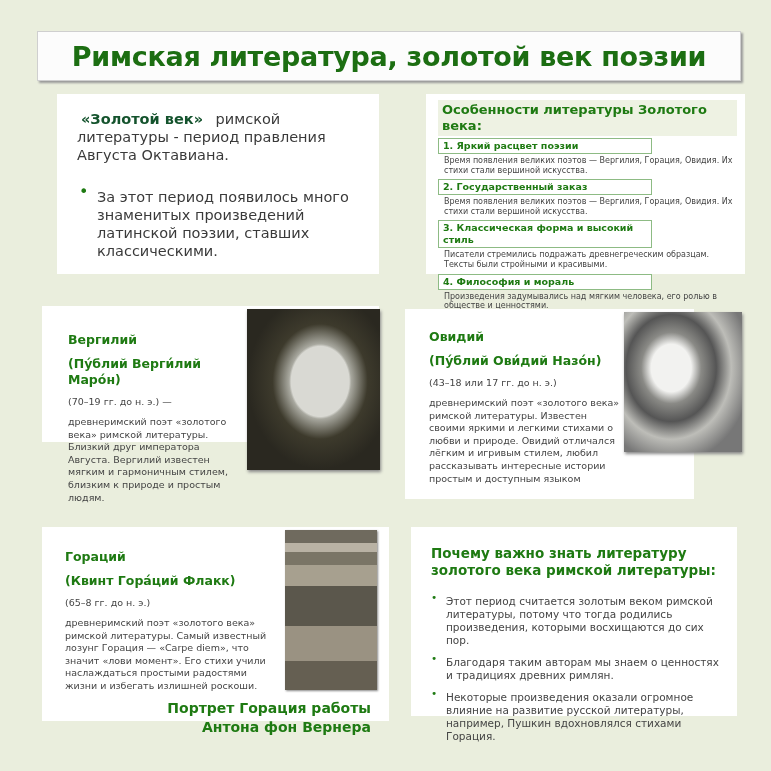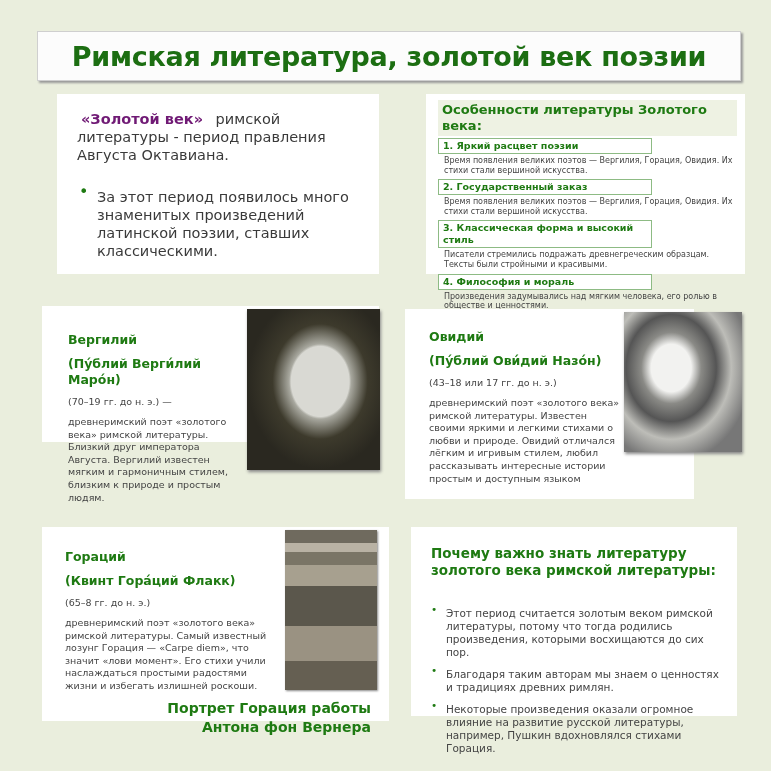--- a/index.html
+++ b/index.html
@@ -8,21 +8,21 @@
   .title-bar {
     position: absolute; left: 33px; top: 27px; width: 704px; height: 50px;
     background: #fcfcfc; border: 1px solid #cfcfcf;
     box-shadow: 2px 2px 2px #9a9a9a;
     display: flex; align-items: center; justify-content: center;
   }
   .title-bar h1 { font-size: 27px; font-weight: bold; color: #1c6e12; letter-spacing: -0.3px; }
   .panel { position: absolute; background: #ffffff; }
   #p1 { left: 53px; top: 90px; width: 322px; height: 180px; padding: 12px 14px 0 16px; }
   #p1 .lead { font-size: 14.5px; line-height: 18px; color: #3a3a3a; }
-  #p1 .lead b { color: #701a75; }
+  #p1 .lead b { color: #14532d; }
   #p1 ul { list-style: none; margin-top: 12px; }
   #p1 li { position: relative; padding-left: 20px; font-size: 14.5px; line-height: 18px; color: #3a3a3a; }
   #p1 li::before { content: "•"; position: absolute; left: 2px; top: -1px; color: #1e7a12; font-size: 16px; }
 
   #p2 { left: 422px; top: 90px; width: 319px; height: 180px; padding: 6px 8px 0 12px; }
   #p2 .hdr { background: #eef2e3; font-size: 13px; font-weight: bold; color: #1e7a12; padding: 2px 4px; line-height: 16px; }
   #p2 .feat-title { border: 1px solid #8dbb84; font-size: 9.5px; font-weight: bold; color: #1e7a12; padding: 1px 4px; line-height: 12px; width: 214px; margin-top: 2px; background: #fff; }
   #p2 .feat-desc { font-size: 8px; line-height: 9.6px; color: #444; padding: 2px 4px 2px 6px; }
 
   .person-title { font-size: 12.5px; font-weight: bold; color: #1e7a12; line-height: 16px; }
@@ -34,21 +34,21 @@
   #p3 .portrait { position: absolute; left: 205px; top: 3px; width: 133px; height: 161px; background: radial-gradient(ellipse at 55% 45%, #d9d9d3 0 28%, #a8a89f 30%, #3d3a2c 46%, #2a2820 70%); box-shadow: 1px 2px 3px #888; }
   #p4 { left: 401px; top: 305px; width: 289px; height: 190px; }
   #p4 .text { position: absolute; left: 16px; top: 12px; width: 210px; }
   #p4 .portrait { position: absolute; left: 219px; top: 3px; width: 118px; height: 140px; background: radial-gradient(ellipse at 40% 40%, #f2f2f0 0 20%, #8a8a86 30%, #555 45%, #bdbdb8 60%, #777 80%); box-shadow: 1px 2px 3px #888; }
   #p5 { left: 38px; top: 523px; width: 347px; height: 194px; }
   #p5 .text { position: absolute; left: 15px; top: 14px; width: 220px; }
   #p5 .portrait { position: absolute; left: 243px; top: 3px; width: 92px; height: 160px; background: linear-gradient(180deg, #6f6a5e 0 8%, #b9b2a4 8% 14%, #7a7566 14% 22%, #a7a08f 22% 35%, #5b574c 35% 60%, #9a9282 60% 82%, #655f52 82%); box-shadow: 1px 1px 2px #888; }
   #p5 .caption { position: absolute; right: 10px; top: 168px; font-size: 14px; font-weight: bold; color: #1e7a12; text-align: right; line-height: 11px; }
   #p6 { left: 407px; top: 523px; width: 326px; height: 189px; padding: 14px 8px 0 16px; }
   #p6 h2 { font-size: 13.5px; font-weight: bold; color: #1e7a12; line-height: 17px; }
-  #p6 ul { list-style: none; margin-top: 16px; }
+  #p6 ul { list-style: none; margin-top: 4px; }
   #p6 li { position: relative; padding-left: 15px; font-size: 10.5px; line-height: 13px; color: #444; margin-bottom: 1px; }
   #p6 li::before { content: "•"; position: absolute; left: 0; top: 0; color: #1e7a12; }
 </style>
 </head>
 <body>
 
 <div class="title-bar">
   <h1>Римская литература, золотой век поэзии</h1>
 </div>
 

